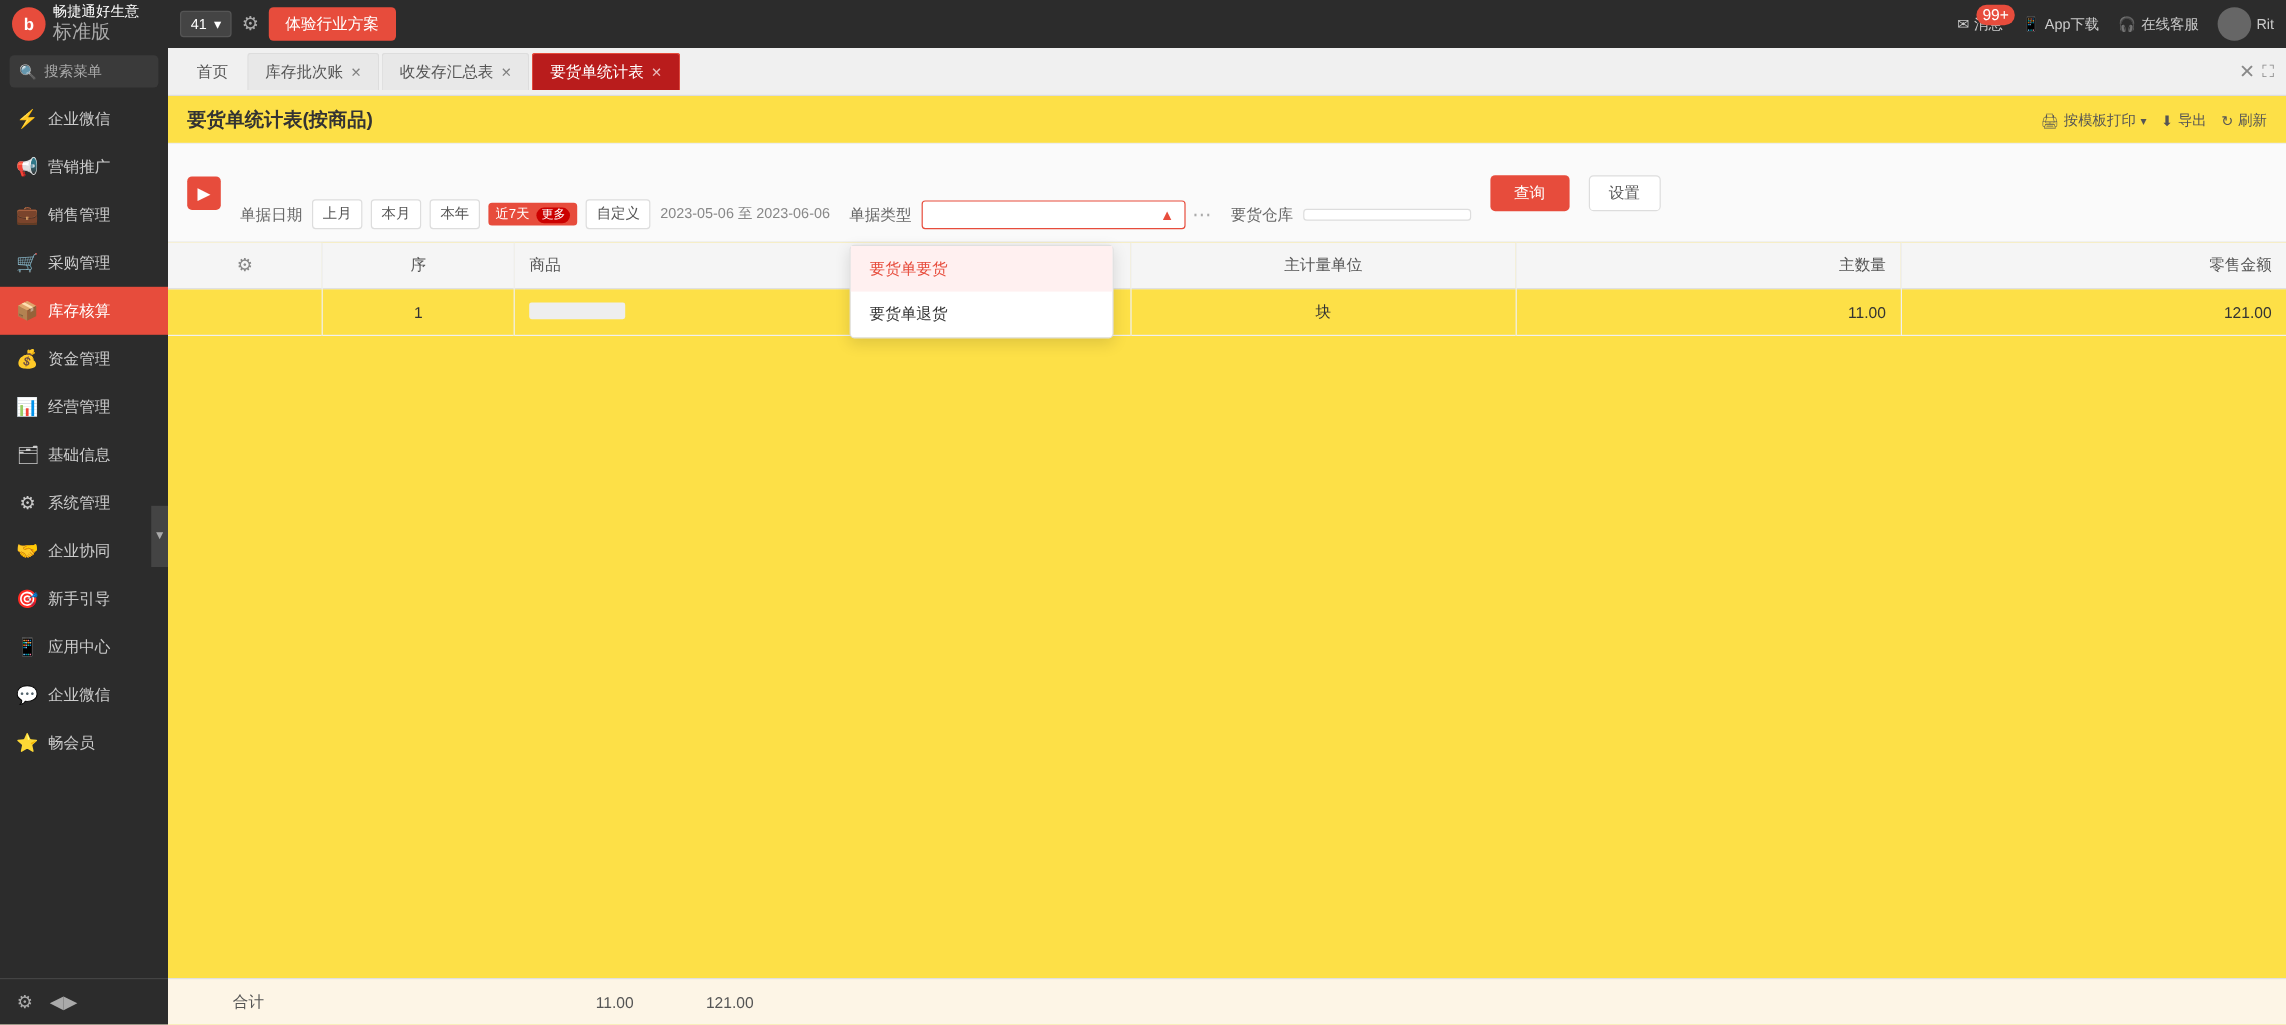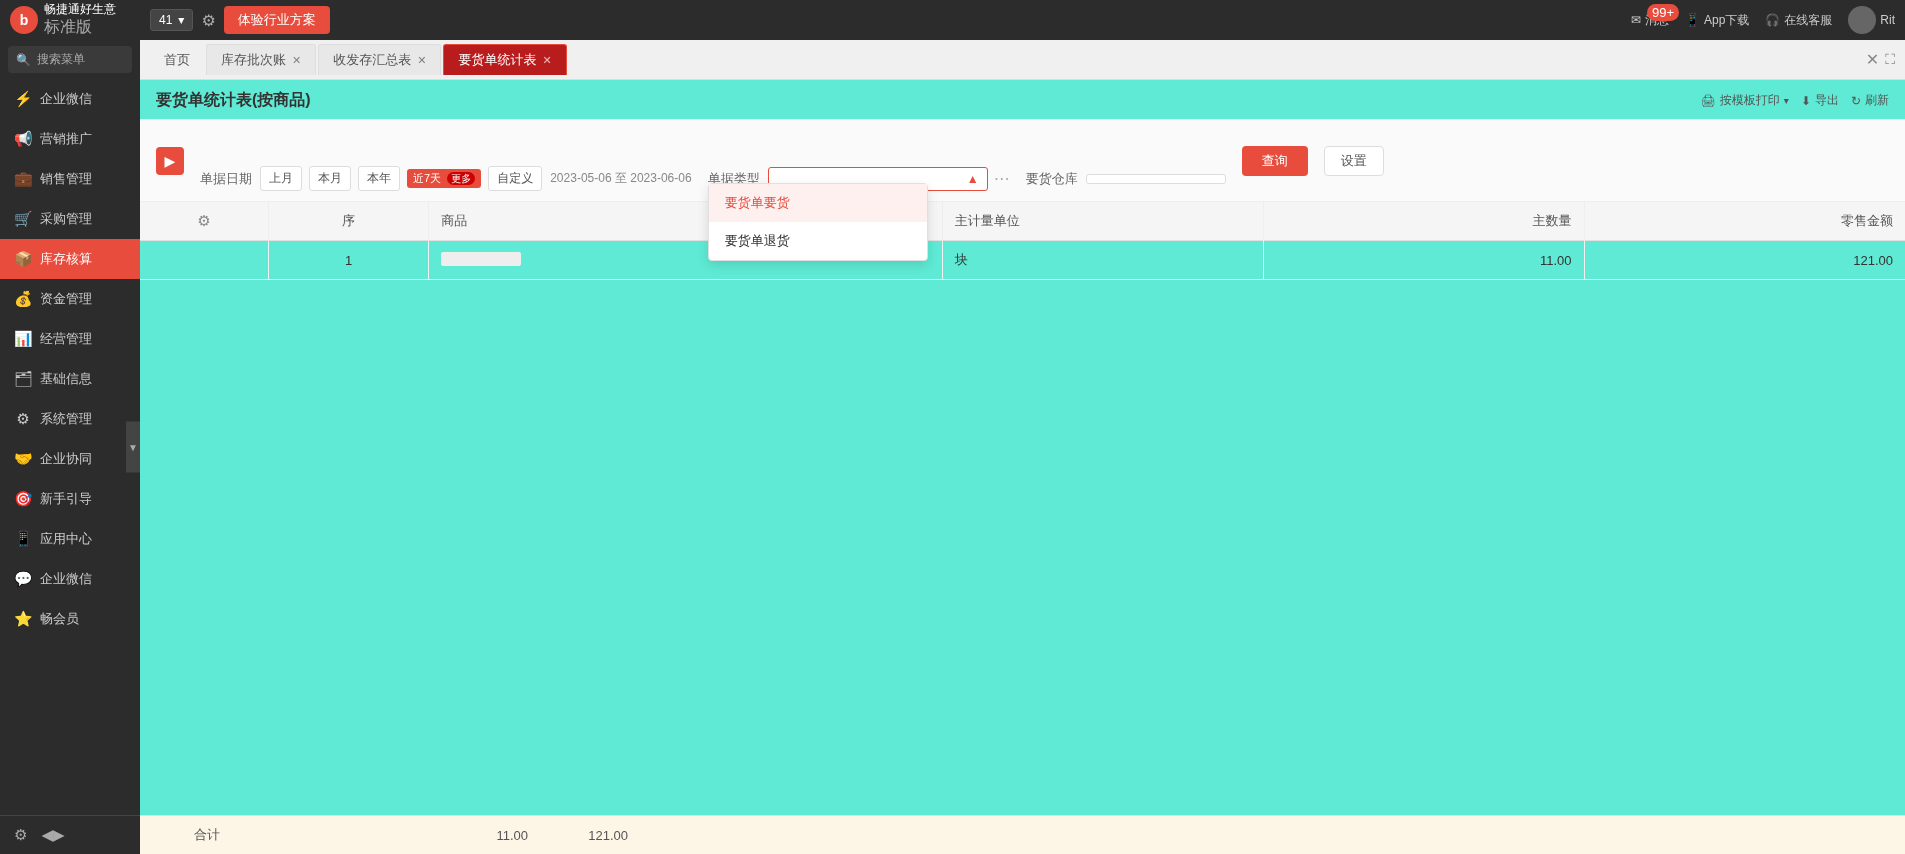--- a/index.html
+++ b/index.html
@@ -211,21 +211,21 @@
       align-items: center;
       gap: 6px;
     }
 
     
     .page-content {
       flex: 1;
       display: flex;
       flex-direction: column;
       overflow: hidden;
-      background: #5eead4;
+      background: #fde047;
       margin: 0;
     }
 
     
     .page-header {
       display: flex;
       align-items: center;
       justify-content: space-between;
       padding: 10px 16px 8px;
       border-bottom: 1px solid #eee;
@@ -356,21 +356,21 @@
       border: 1px solid #ddd;
       padding: 5px 16px;
       border-radius: 4px;
       font-size: 13px;
       cursor: pointer;
     }
 
     
     .dropdown-overlay {
       position: absolute;
-      top: 16px;
+      top: 37px;
       left: 0;
       background: white;
       border: 1px solid #e0e0e0;
       border-radius: 4px;
       box-shadow: 0 4px 12px rgba(0,0,0,0.12);
       min-width: 220px;
       z-index: 100;
     }
     .dropdown-item {
       padding: 10px 16px;
@@ -408,21 +408,21 @@
     tbody td {
       padding: 10px 12px;
       font-size: 13px;
       color: #333;
       border-right: 1px solid #f0f0f0;
     }
     tbody td:last-child { border-right: none; }
     .col-num { width: 50px; text-align: center; }
     .col-settings { width: 40px; text-align: center; }
     .col-product { width: 160px; }
-    .col-unit { width: 100px; }
+    .col-unit { width: 100px; text-align: center; }
     .col-qty { width: 100px; text-align: right; }
     .col-amount { width: 100px; text-align: right; }
     .td-gray { background: #eee; height: 14px; border-radius: 2px; display: inline-block; width: 80px; }
 
     
     .table-footer {
       background: #fdf5e6;
       border-top: 1px solid #e0e0e0;
       padding: 10px 12px;
       display: flex;

